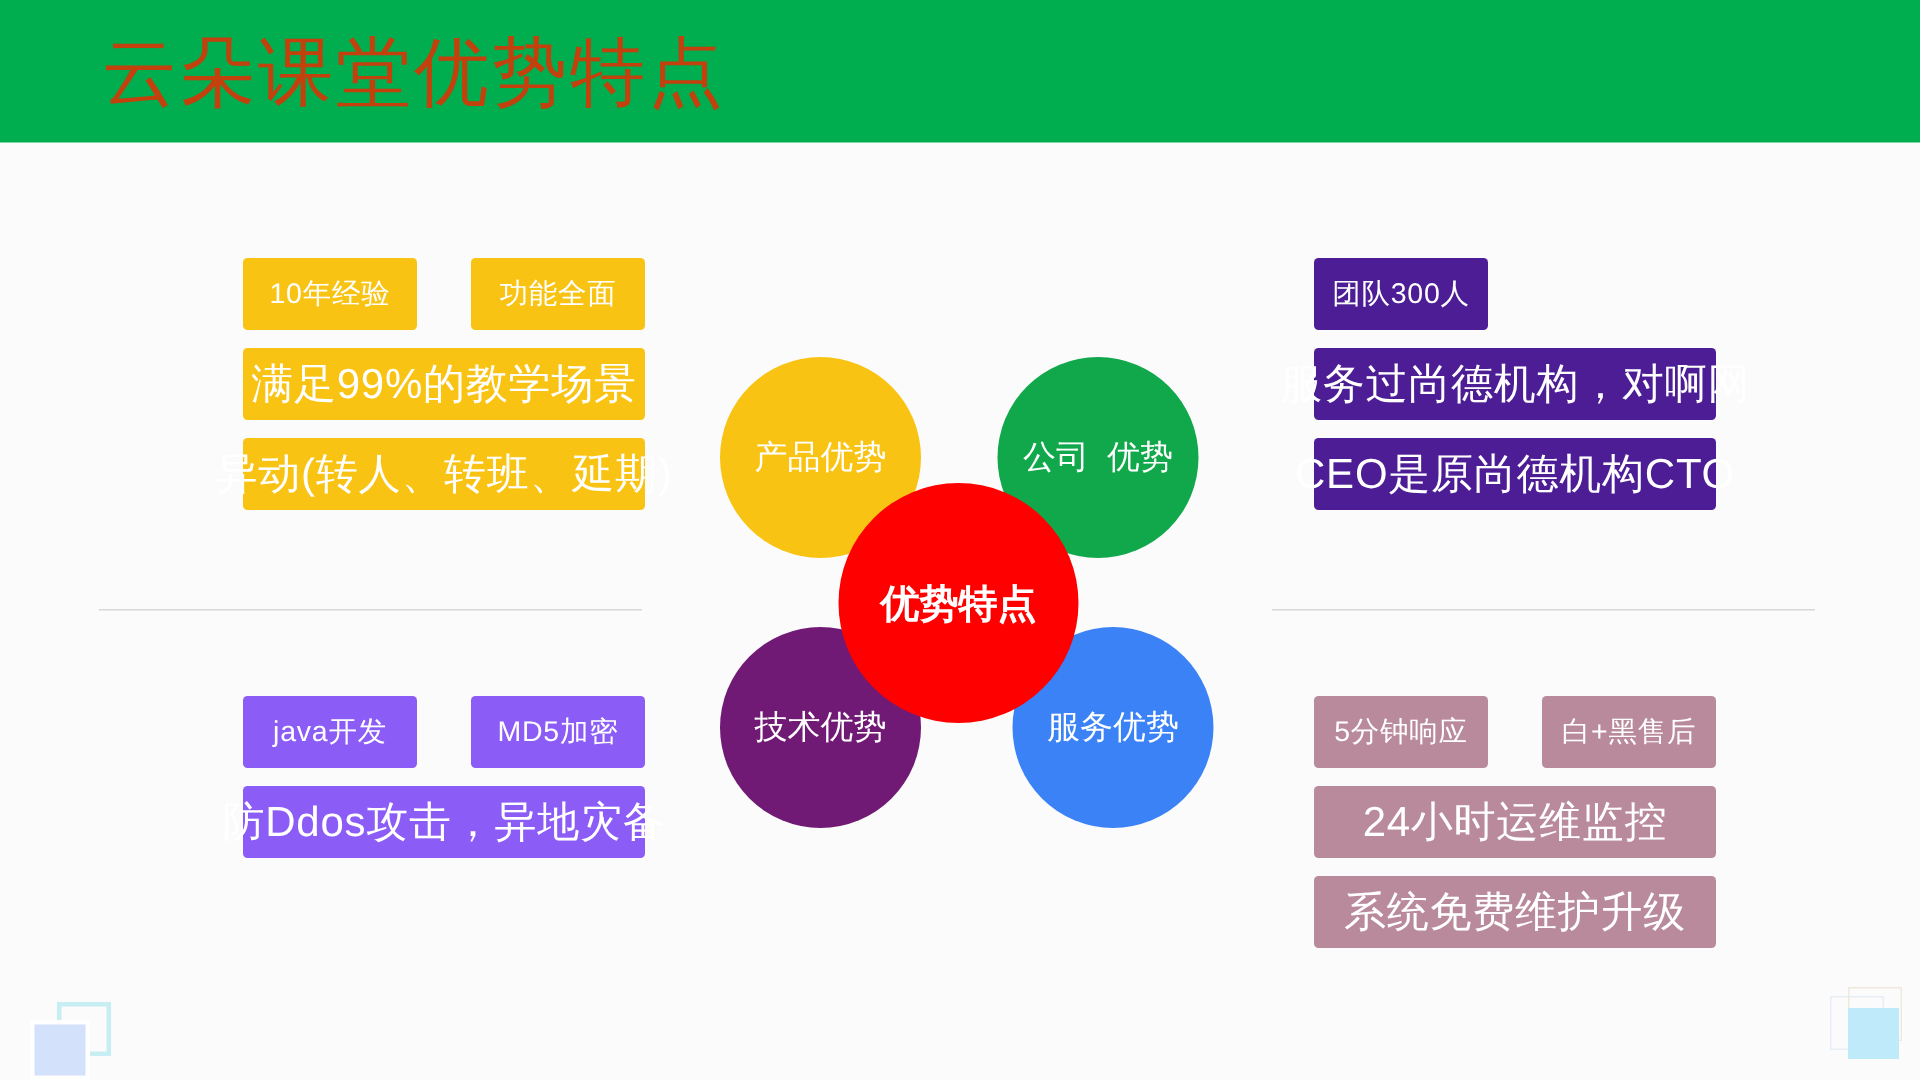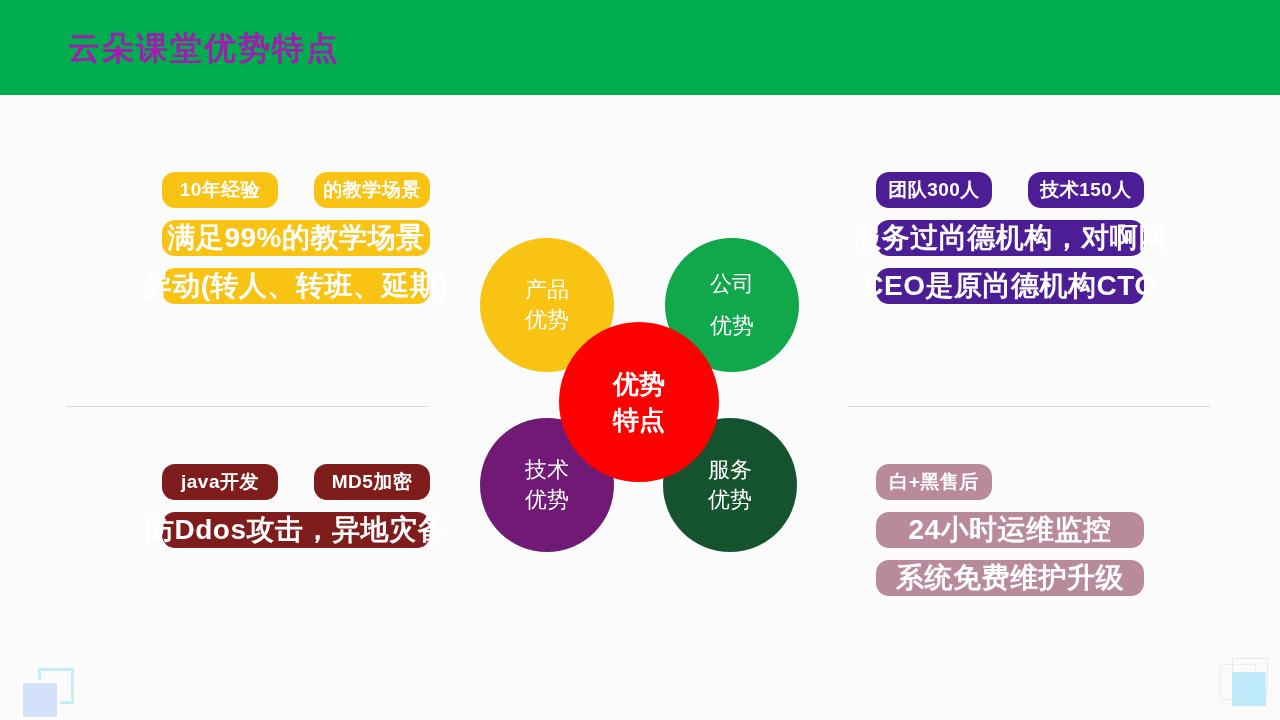--- a/index.html
+++ b/index.html
@@ -21,62 +21,61 @@
     left: 0;
     top: 0;
     width: 1280px;
     height: 95px;
     background: #00ae50;
   }
   .header-title {
     position: absolute;
     left: 68px;
     top: 18px;
-    font-size: 32px;
+    font-size: 50px;
     line-height: 60px;
     letter-spacing: 2px;
-    color: #a21caf;
-    font-weight: 700;
+    color: #c2410c;
+    font-weight: 400;
     white-space: nowrap;
   }
 
   
   .pill-group {
     position: absolute;
     width: 268px;
   }
   .pill-row {
     display: flex;
     justify-content: space-between;
     margin-bottom: 12px;
   }
   .pill {
     box-sizing: border-box;
-    border-radius: 13px;
+    border-radius: 3px;
     color: #ffffff;
     font-size: 19px;
     display: flex;
     align-items: center;
     justify-content: center;
-    height: 36px;
+    height: 48px;
     white-space: nowrap;
     letter-spacing: 0.5px;
-    font-weight: bold;
   }
   .pill.half { width: 116px; }
   .pill.full { width: 268px; font-size: 28px; }
 
   .group-left-top  { left: 162px; top: 172px; }
   .group-left-bot  { left: 162px; top: 464px; }
   .group-right-top { left: 876px; top: 172px; }
   .group-right-bot { left: 876px; top: 464px; }
 
   .c-yellow { background: #f9c313; }
   .c-green  { background: #4c1d95; }
-  .c-purple { background: #7f1d1d; }
+  .c-purple { background: #8b5cf6; }
   .c-rose   { background: #b98a9b; }
 
   
   .divider {
     position: absolute;
     height: 1px;
     background: #d8d8da;
     top: 406px;
   }
   .divider-left  { left: 66px;  width: 362px; }
@@ -87,33 +86,33 @@
     position: absolute;
     left: 480px;
     top: 238px;
     width: 320px;
     height: 330px;
   }
   .circle {
     position: absolute;
     border-radius: 50%;
     display: flex;
-    flex-direction: column;
+    flex-direction: row;
     align-items: center;
     justify-content: center;
     color: #ffffff;
     font-size: 22px;
     line-height: 30px;
     text-align: left;
   }
   .circle-lg { width: 134px; height: 134px; }
   .circle-product { left: 0;    top: 0;   background: #f9c313; }
   .circle-company { left: 185px; top: 0;  background: #10a84b; gap: 12px; }
   .circle-tech    { left: 0;    top: 180px; background: #701a75; }
-  .circle-service { left: 183px; top: 180px; background: #14532d; }
+  .circle-service { left: 195px; top: 180px; background: #3b82f6; }
   .circle-center {
     left: 79px;
     top: 84px;
     width: 160px;
     height: 160px;
     background: #ff0000;
     font-size: 26px;
     line-height: 36px;
     font-weight: bold;
     z-index: 5;
@@ -153,21 +152,21 @@
 
 <div class="header-bar"></div>
 <div class="header-title">云朵课堂优势特点</div>
 
 <div class="divider divider-left"></div>
 <div class="divider divider-right"></div>
 
 <div class="pill-group group-left-top">
   <div class="pill-row">
     <div class="pill half c-yellow">10年经验</div>
-    <div class="pill half c-yellow">的教学场景</div>
+    <div class="pill half c-yellow">功能全面</div>
   </div>
   <div class="pill-row">
     <div class="pill full c-yellow">满足99%的教学场景</div>
   </div>
   <div class="pill-row">
     <div class="pill full c-yellow">异动(转人、转班、延期)</div>
   </div>
 </div>
 
 <div class="pill-group group-left-bot">
@@ -176,32 +175,32 @@
     <div class="pill half c-purple">MD5加密</div>
   </div>
   <div class="pill-row">
     <div class="pill full c-purple">防Ddos攻击，异地灾备</div>
   </div>
 </div>
 
 <div class="pill-group group-right-top">
   <div class="pill-row">
     <div class="pill half c-green">团队300人</div>
-    <div class="pill half c-green">技术150人</div>
   </div>
   <div class="pill-row">
     <div class="pill full c-green">服务过尚德机构，对啊网</div>
   </div>
   <div class="pill-row">
     <div class="pill full c-green">CEO是原尚德机构CTO</div>
   </div>
 </div>
 
 <div class="pill-group group-right-bot">
   <div class="pill-row">
+    <div class="pill half c-rose">5分钟响应</div>
     <div class="pill half c-rose">白+黑售后</div>
   </div>
   <div class="pill-row">
     <div class="pill full c-rose">24小时运维监控</div>
   </div>
   <div class="pill-row">
     <div class="pill full c-rose">系统免费维护升级</div>
   </div>
 </div>
 

